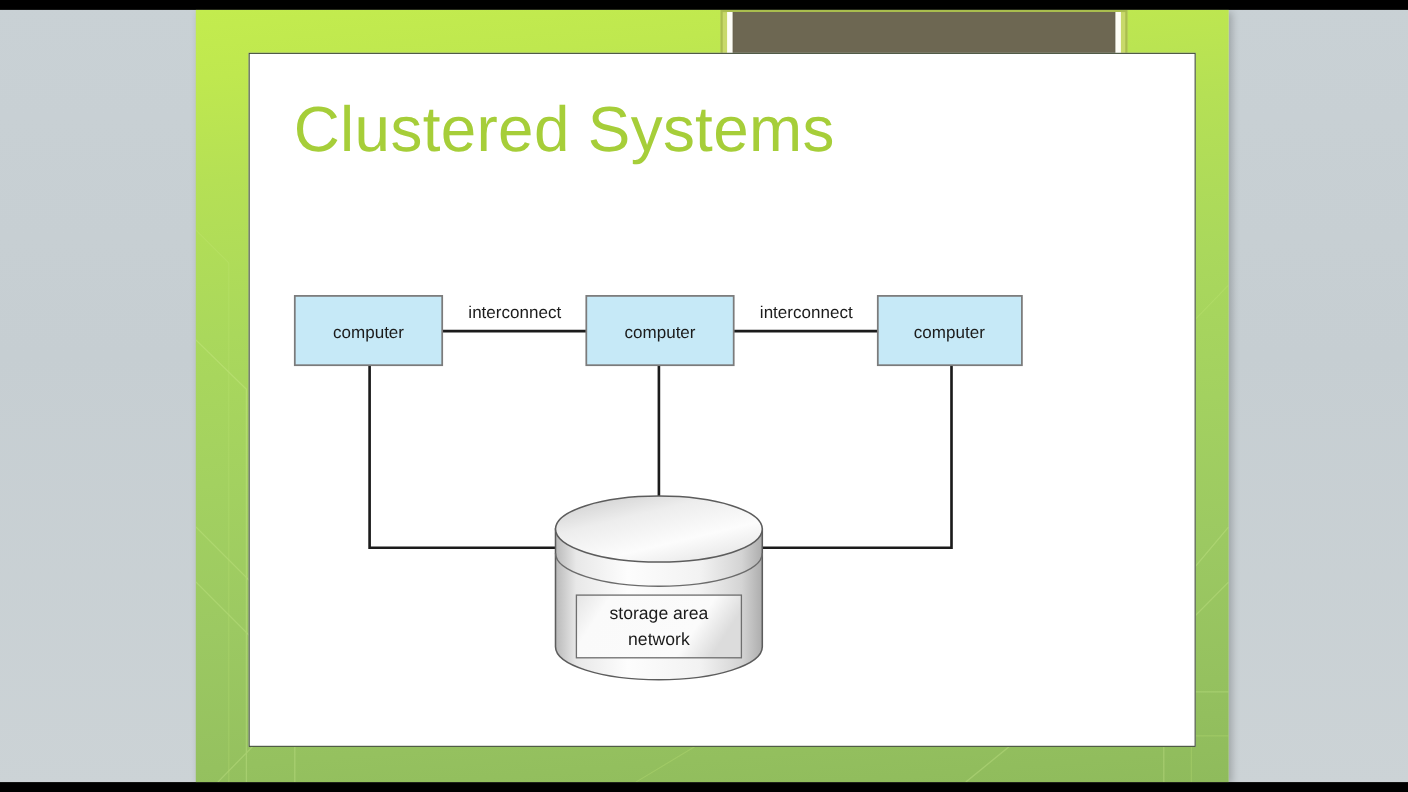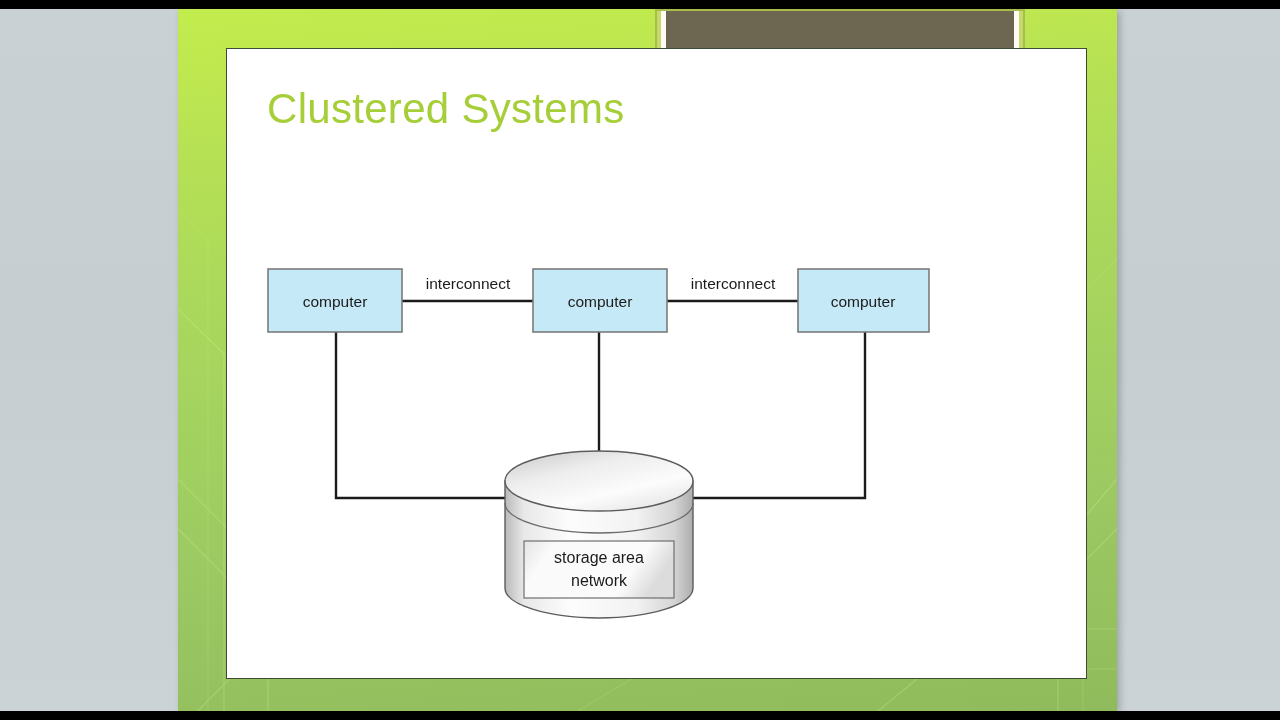--- a/index.html
+++ b/index.html
@@ -97,21 +97,21 @@
     right: 9px; bottom: 9px;
     background: #6d6752;
     box-shadow: inset 0 0 0 1px #6a6450;
   }
 
   
   .slide-title {
     position: absolute;
     left: 40px;
     top: 37px;
-    font-size: 42px;
+    font-size: 58px;
     line-height: 1.1;
     color: #a6ce39;
     letter-spacing: 0.3px;
     white-space: nowrap;
     font-weight: 400;
   }
 
   
   .diagram {
     position: absolute;

